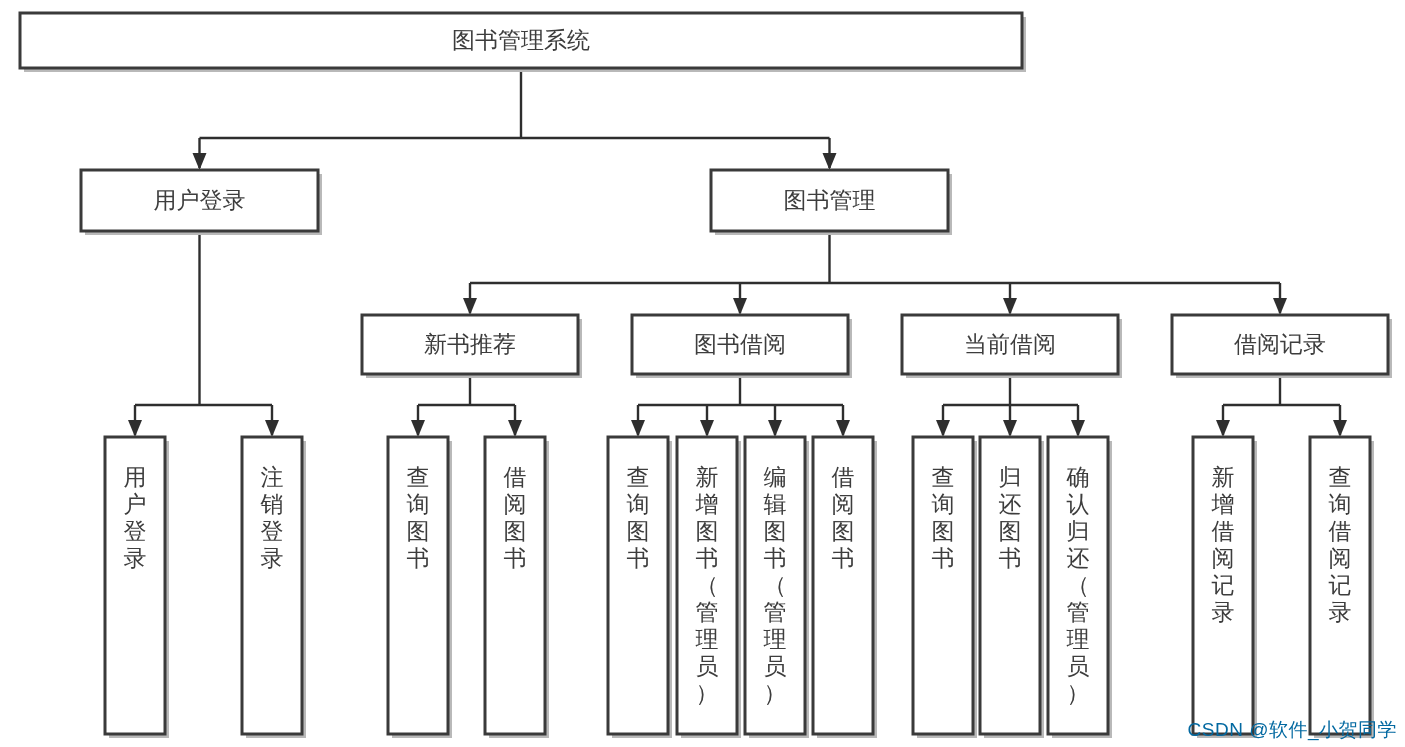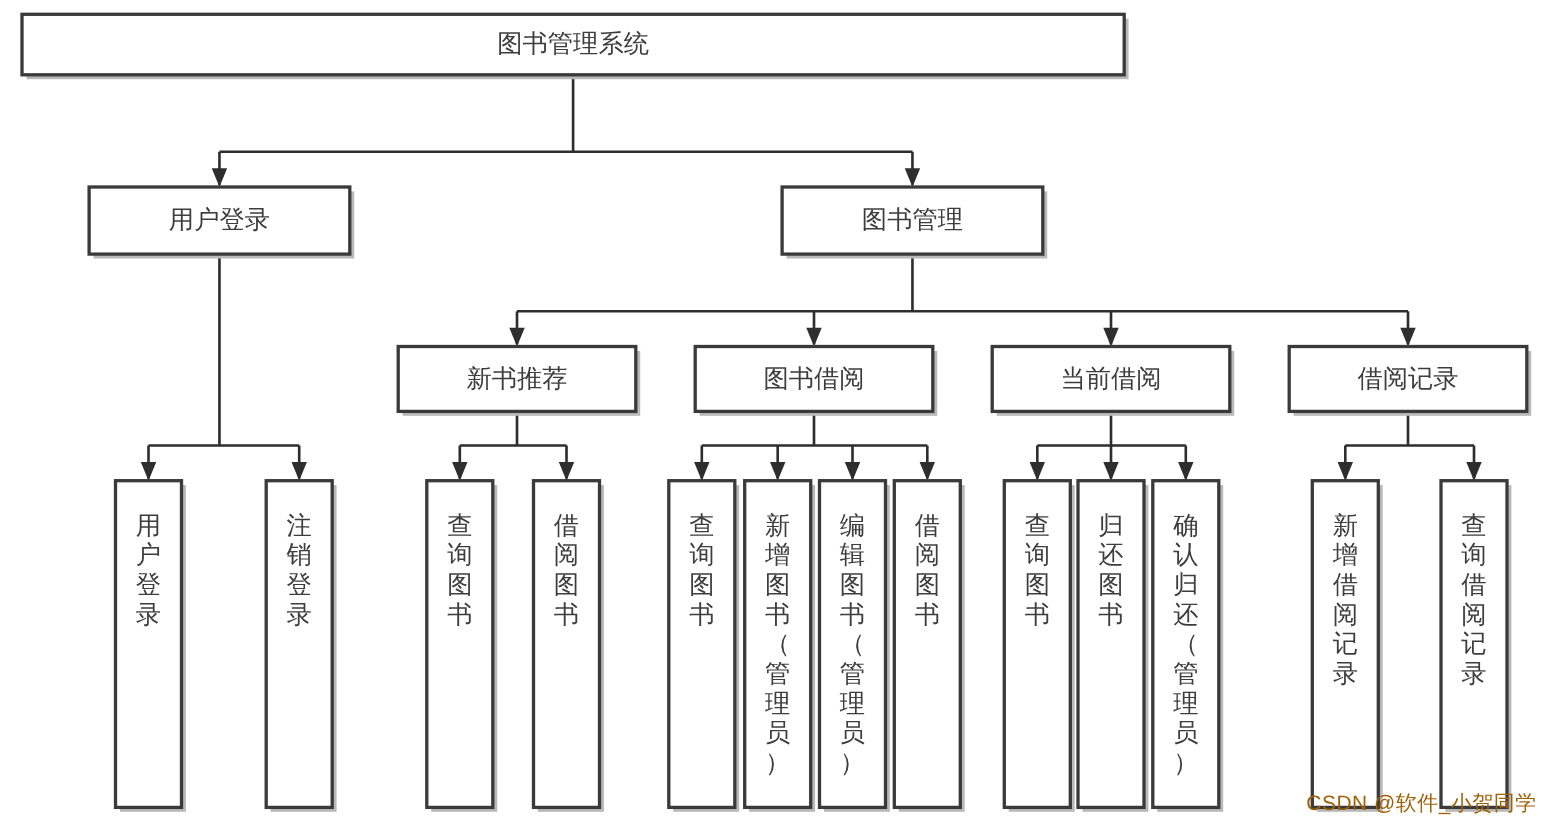--- a/index.html
+++ b/index.html
@@ -16,21 +16,21 @@
   .node-label{
     fill:#3d3d3d;font-family:"Liberation Sans","DejaVu Sans",sans-serif;
     font-size:23px;text-anchor:middle;dominant-baseline:middle;
   }
   .leaf-label{
     fill:#3d3d3d;font-family:"Liberation Sans","DejaVu Sans",sans-serif;
     font-size:23px;text-anchor:middle;
   }
   .watermark{
     position:absolute;right:8px;bottom:4px;
-    color:#a16207;font-size:19px;letter-spacing:.5px;
+    color:#0369a1;font-size:19px;letter-spacing:.5px;
     font-family:"Liberation Sans","DejaVu Sans",sans-serif;
     white-space:nowrap;user-select:none;
   }
 </style>
 </head>
 <body>
 
 <div id="diagram-root">
   <svg id="tree" viewBox="0 0 1405 747">
     <g id="edges-layer">

